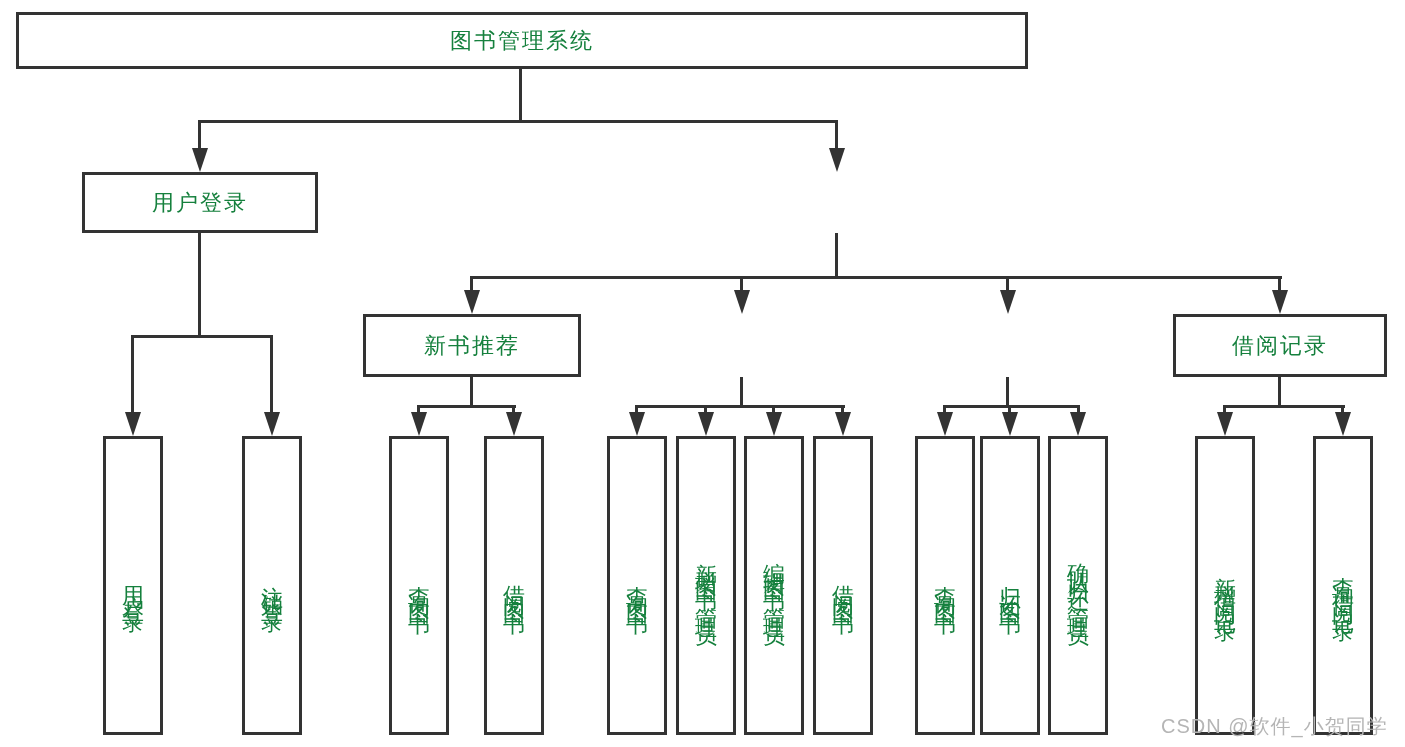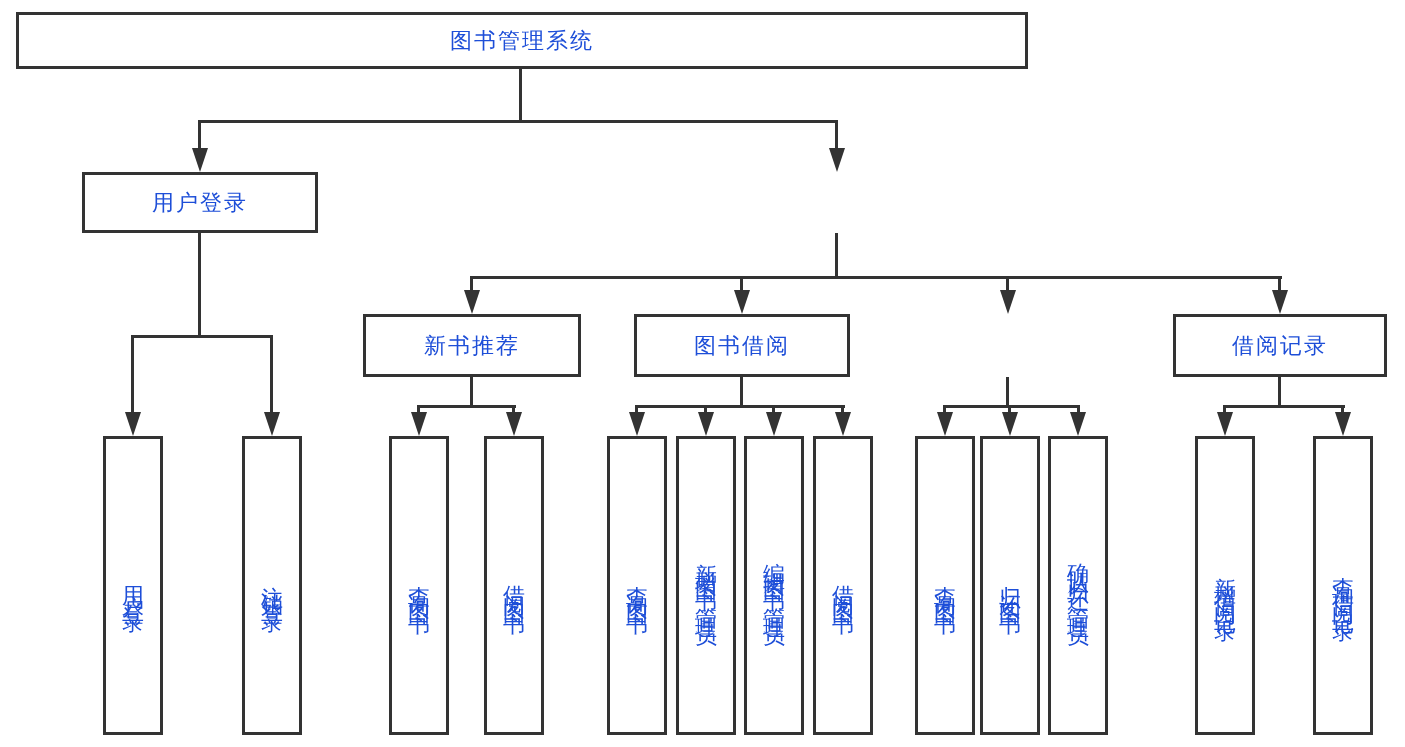--- a/index.html
+++ b/index.html
@@ -12,21 +12,21 @@
     overflow: hidden;
   }
   .box {
     position: absolute;
     box-sizing: border-box;
     border: 3px solid #333333;
     background: #ffffff;
     display: flex;
     align-items: center;
     justify-content: center;
-    color: #1d4ed8;
+    color: #15803d;
   }
   .hlabel {
     font-size: 22px;
     letter-spacing: 2px;
     white-space: nowrap;
   }
   .leaf {
     writing-mode: vertical-rl;
     text-orientation: mixed;
     font-size: 22px;
@@ -91,23 +91,20 @@
   <div class="line vline" style="left:740px;  top:276px; height:18px;"></div>
   <div class="line vline" style="left:1006px; top:276px; height:18px;"></div>
   <div class="line vline" style="left:1278px; top:276px; height:18px;"></div>
   <div class="ahead" style="left:464px;  top:290px;"></div>
   <div class="ahead" style="left:734px;  top:290px;"></div>
   <div class="ahead" style="left:1000px; top:290px;"></div>
   <div class="ahead" style="left:1272px; top:290px;"></div>
 
   <div class="box" style="left:363px; top:314px; width:218px; height:63px;">
     <span class="hlabel">新书推荐</span>
-  </div>
-  <div class="box" style="left:634px; top:314px; width:216px; height:63px;">
-    <span class="hlabel">图书借阅</span>
   </div>
   <div class="box" style="left:1173px; top:314px; width:214px; height:63px;">
     <span class="hlabel">借阅记录</span>
   </div>
 
   <div class="line vline" style="left:470px; top:377px; height:29px;"></div>
   <div class="line hline" style="left:417px; top:405px; width:99px;"></div>
   <div class="line vline" style="left:417px; top:405px; height:9px;"></div>
   <div class="line vline" style="left:512px; top:405px; height:9px;"></div>
   <div class="ahead" style="left:411px; top:412px;"></div>
@@ -177,14 +174,15 @@
     <span>确认归还（管理员）</span>
   </div>
 
   <div class="box leaf" style="left:1195px; top:436px; width:60px; height:299px;">
     <span>新增借阅记录</span>
   </div>
   <div class="box leaf" style="left:1313px; top:436px; width:60px; height:299px;">
     <span>查询借阅记录</span>
   </div>
 
+  <div class="watermark">CSDN @软件_小贺同学</div>
 
 </div>
 
 </body></html>

